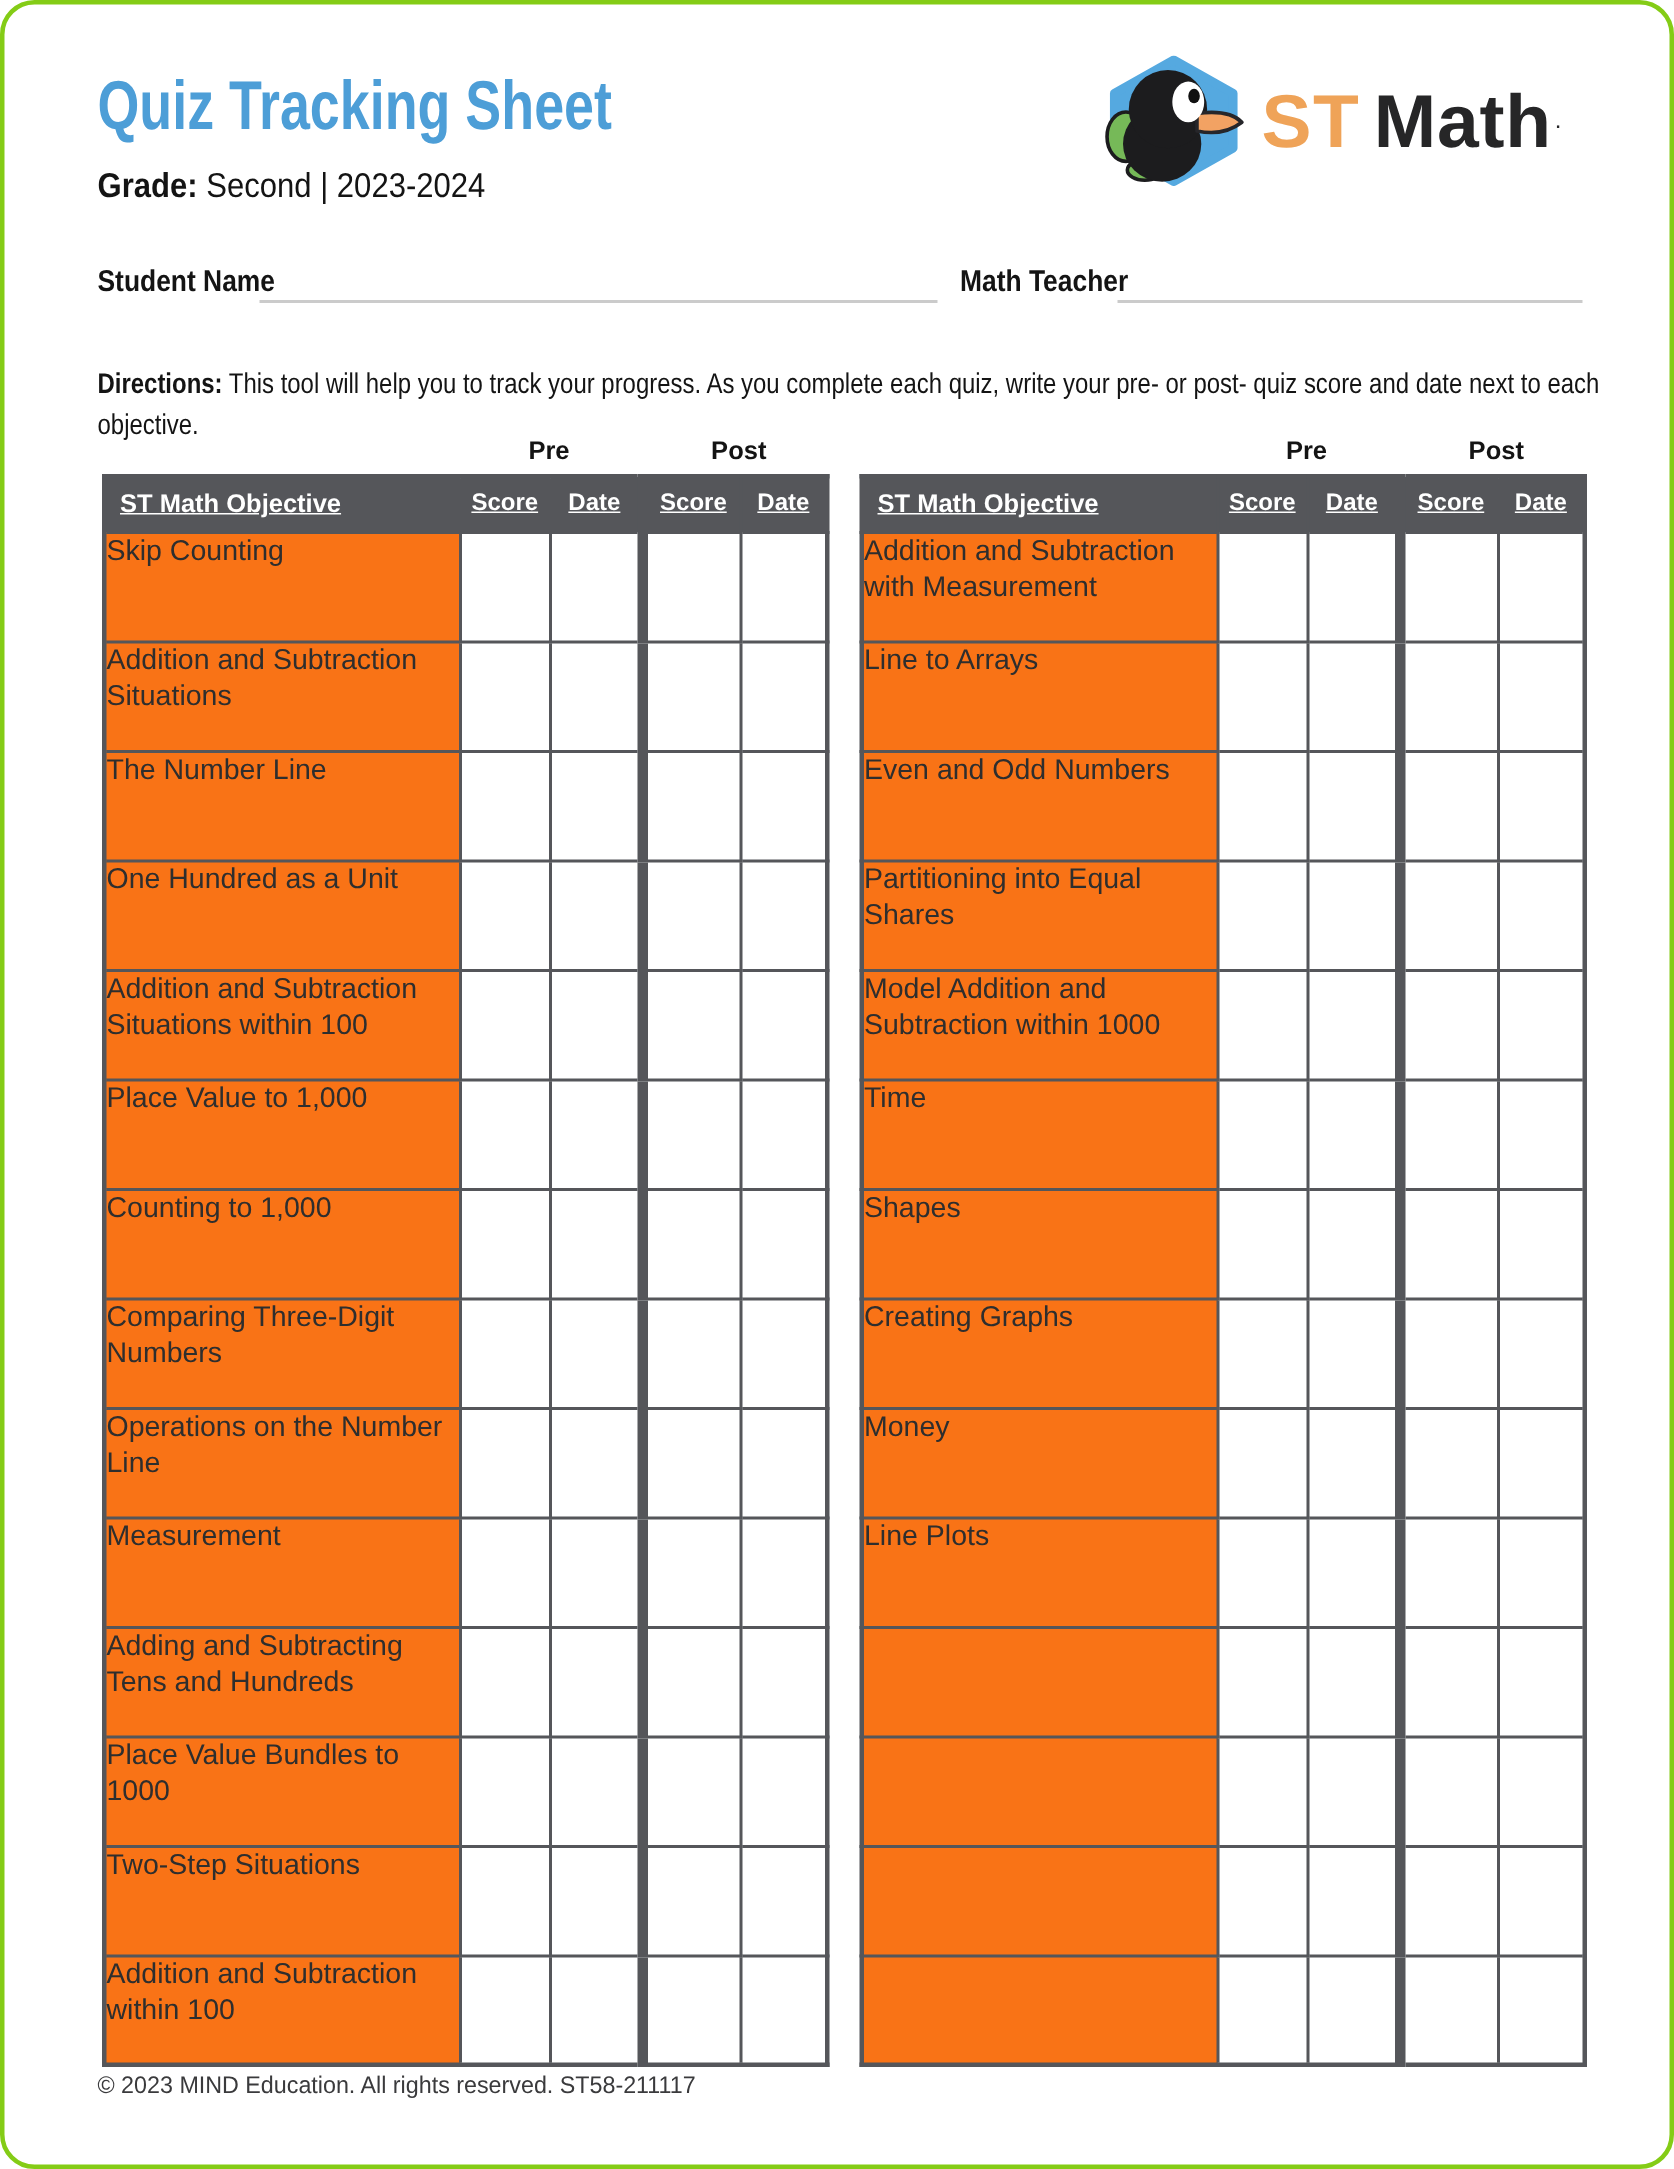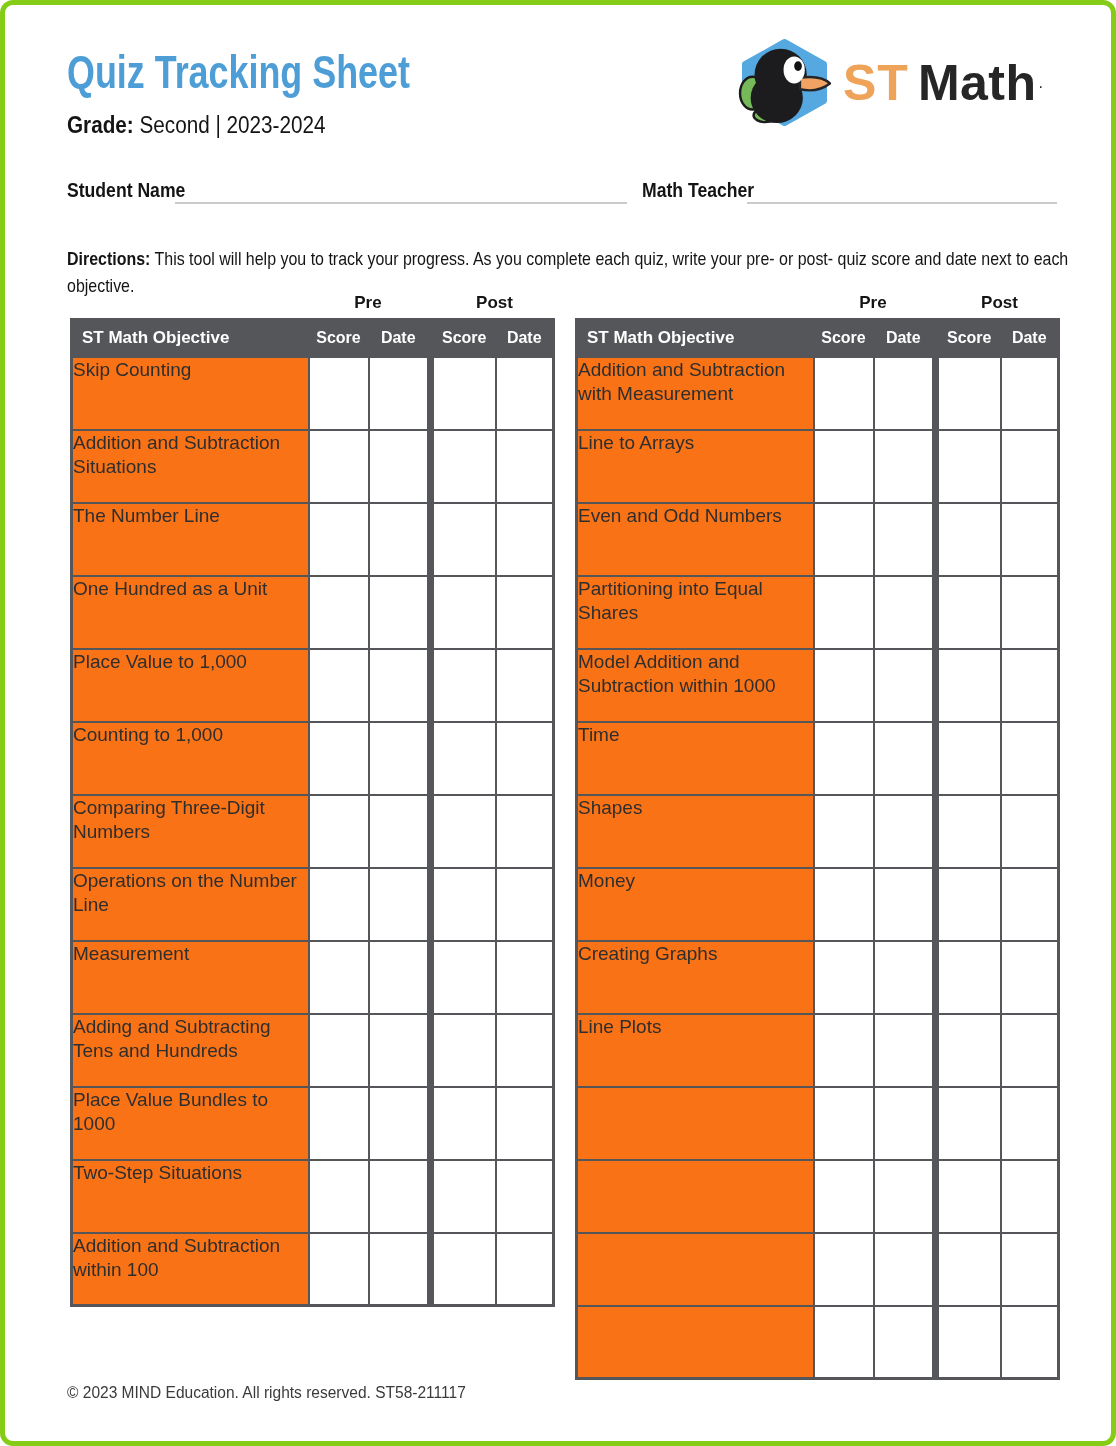--- a/index.html
+++ b/index.html
@@ -1,22 +1,22 @@
 <!DOCTYPE html>
 <html><head>
 <meta charset="utf-8">
 <style>
   html,body { margin:0; padding:0; background:#fff; }
   * { box-sizing:border-box; }
   .page {
     position:relative;
     width:1116px; height:1446px;
     background:#fff;
-    border:5px solid #84cc16;
-    border-radius:13px;
+    border:3px solid #84cc16;
+    border-radius:23px;
     overflow:hidden;
     font-family:"Liberation Sans", sans-serif;
     color:#222;
   }
   .abs { position:absolute; }
 
   
   .title {
     left:62px; top:44px;
     font-size:46px; line-height:1; font-weight:bold;
@@ -65,20 +65,21 @@
     position:absolute; top:313px;
     border-collapse:collapse; table-layout:fixed;
     width:482px;
     border:3px solid #55565A;
   }
   table.quiz th, table.quiz td { border:2px solid #55565A; padding:0; }
   table.quiz thead th {
     background:#55565A; color:#fff;
     height:37px; font-size:16px; font-weight:bold;
     text-align:center;
+    text-decoration:underline;
   }
   table.quiz thead th.obj { text-align:left; padding-left:9px; font-size:17px; }
   table.quiz tbody tr { height:73px; }
   td.obj {
     font-size:19px; line-height:24.5px; color:#2E2E2E;
     vertical-align:top; padding:5px 8px 0 9px;
     background:#f97316;
   }
   td.cell { background:#fff; }
   .divL { border-left:7px solid #55565A !important; }
@@ -176,20 +177,27 @@
           <td class="cell"></td>
         </tr>
       <tr>
           <td class="obj">One Hundred as a Unit</td>
           <td class="cell"></td>
           <td class="cell"></td>
           <td class="cell divL"></td>
           <td class="cell"></td>
         </tr>
       <tr>
+          <td class="obj">Addition and Subtraction Situations within 100</td>
+          <td class="cell"></td>
+          <td class="cell"></td>
+          <td class="cell divL"></td>
+          <td class="cell"></td>
+        </tr>
+      <tr>
           <td class="obj">Place Value to 1,000</td>
           <td class="cell"></td>
           <td class="cell"></td>
           <td class="cell divL"></td>
           <td class="cell"></td>
         </tr>
       <tr>
           <td class="obj">Counting to 1,000</td>
           <td class="cell"></td>
           <td class="cell"></td>
@@ -309,28 +317,28 @@
           <td class="cell"></td>
         </tr>
       <tr>
           <td class="obj">Shapes</td>
           <td class="cell"></td>
           <td class="cell"></td>
           <td class="cell divL"></td>
           <td class="cell"></td>
         </tr>
       <tr>
+          <td class="obj">Creating Graphs</td>
+          <td class="cell"></td>
+          <td class="cell"></td>
+          <td class="cell divL"></td>
+          <td class="cell"></td>
+        </tr>
+      <tr>
           <td class="obj">Money</td>
-          <td class="cell"></td>
-          <td class="cell"></td>
-          <td class="cell divL"></td>
-          <td class="cell"></td>
-        </tr>
-      <tr>
-          <td class="obj">Creating Graphs</td>
           <td class="cell"></td>
           <td class="cell"></td>
           <td class="cell divL"></td>
           <td class="cell"></td>
         </tr>
       <tr>
           <td class="obj">Line Plots</td>
           <td class="cell"></td>
           <td class="cell"></td>
           <td class="cell divL"></td>

